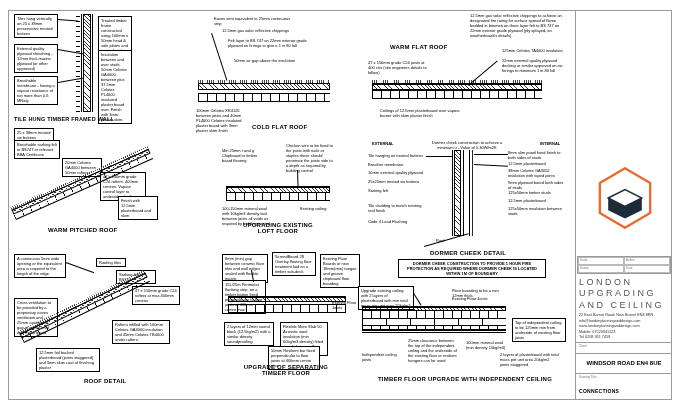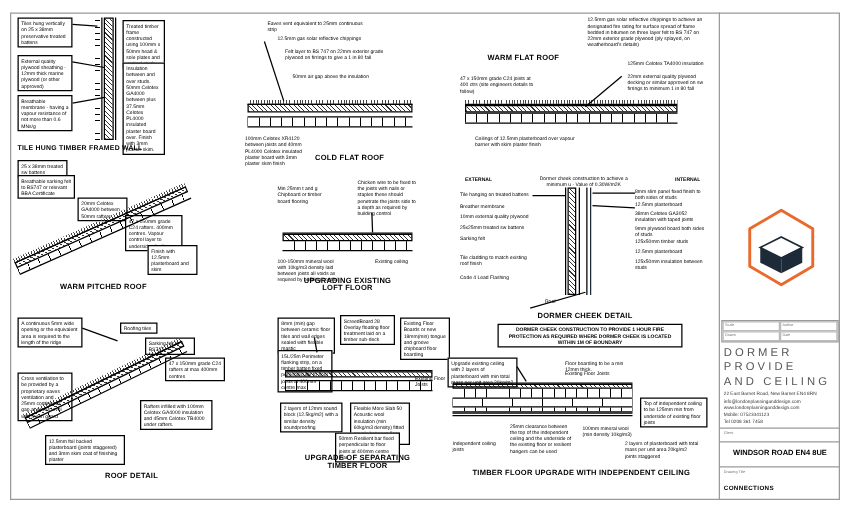--- a/index.html
+++ b/index.html
@@ -218,22 +218,22 @@
     </svg>
 
     <div class="metagrid" style="left:577px;top:256px;width:94px">
       <div class="tiny">Scale</div>
       <div class="tiny">Author</div>
       <div class="tiny">Drawn</div>
       <div class="tiny">Date</div>
     </div>
 
     <div class="abs company" style="left:579px;top:277px;width:92px">
-      <div>DORMER</div>
-      <div>PROVIDE</div>
+      <div>LONDON</div>
+      <div>UPGRADING</div>
       <div>AND CEILING</div>
     </div>
 
     <div class="abs addr" style="left:579px;top:313px;width:92px">
       <div>22 East Barnet Road, New Barnet EN4 8RN</div>
       <div>info@londonplanninganddesign.com</div>
       <div>www.londonplanninganddesign.com</div>
       <div>Mobile: 07523341123</div>
       <div>Tel 0208 361 7458</div>
     </div>

